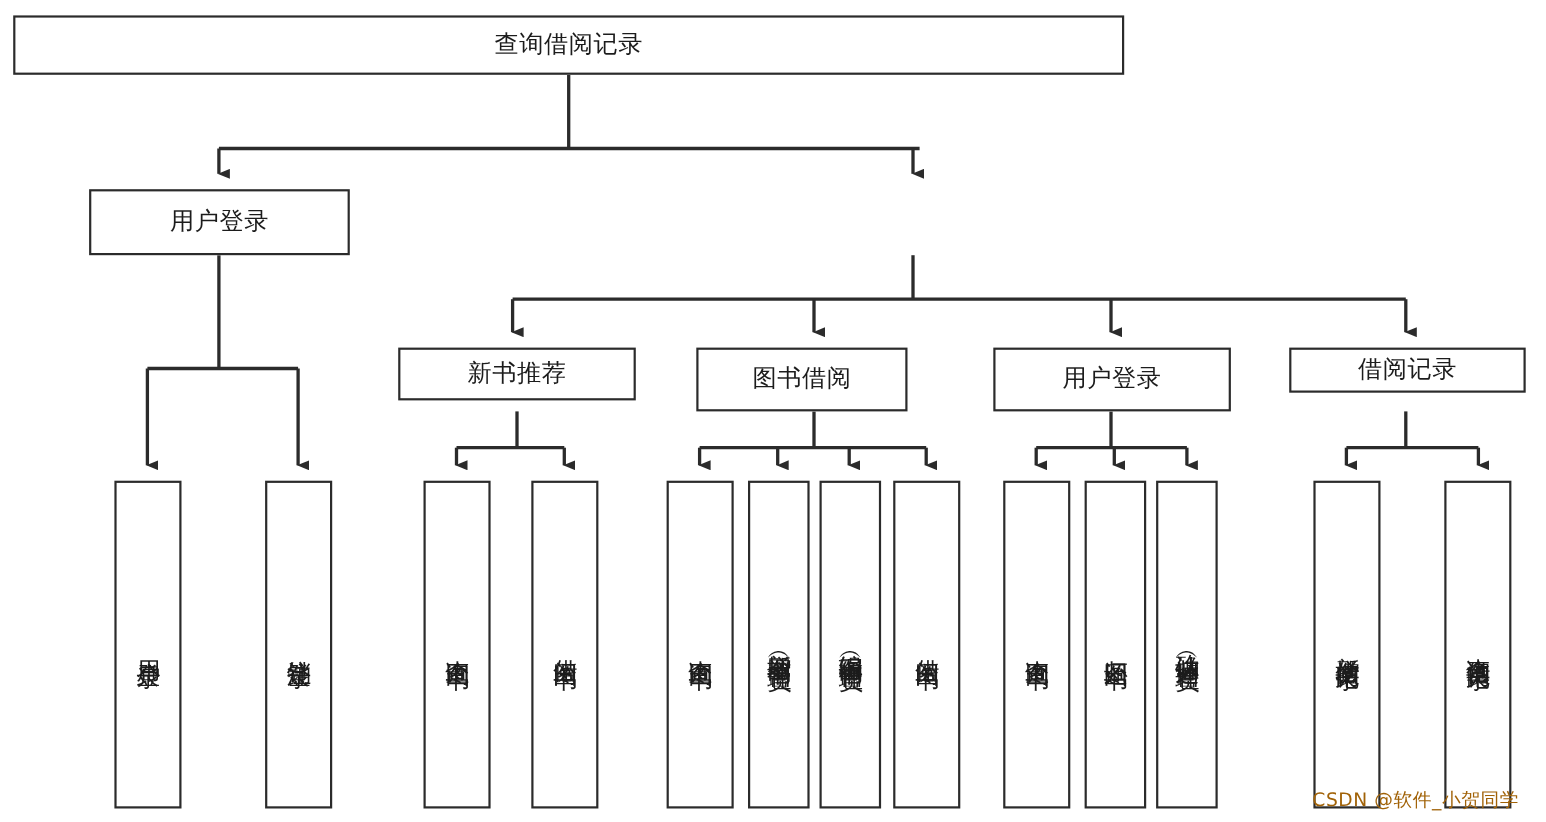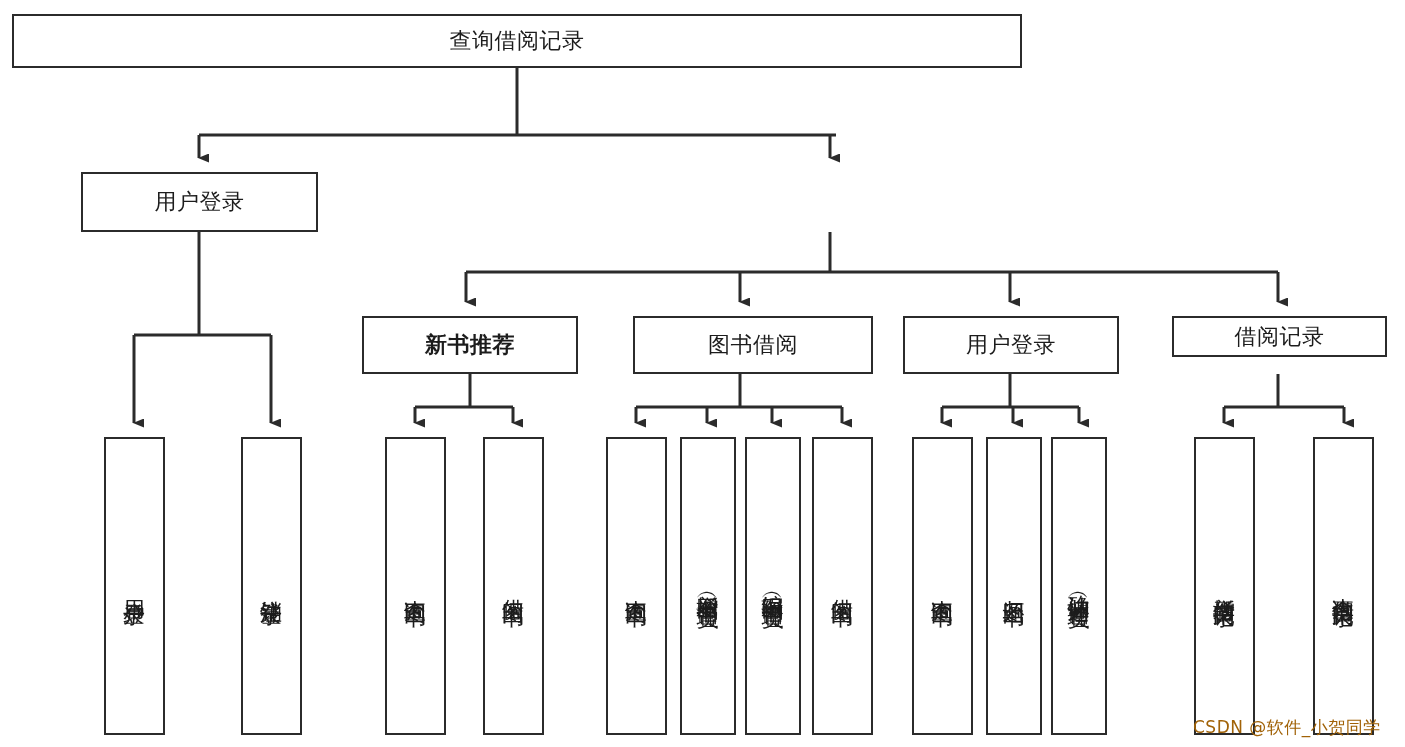--- a/index.html
+++ b/index.html
@@ -121,24 +121,24 @@
   </svg>
 
   <div class="node-box" style="left: 12px; top: 14px; width: 1010px; height: 54px;">
     <span class="node-label">查询借阅记录</span>
   </div>
 
   <div class="node-box" style="left: 81px; top: 172px; width: 237px; height: 60px;">
     <span class="node-label">用户登录</span>
   </div>
 
-  <div class="node-box" style="left: 362px; top: 316px; width: 216px; height: 58px; font-weight: bold;">
+  <div class="node-box" style="left: 362px; top: 316px; width: 216px; height: 48px;">
     <span class="node-label">新书推荐</span>
   </div>
-  <div class="node-box" style="left: 633px; top: 316px; width: 240px; height: 58px;">
+  <div class="node-box" style="left: 633px; top: 316px; width: 192px; height: 58px;">
     <span class="node-label">图书借阅</span>
   </div>
   <div class="node-box" style="left: 903px; top: 316px; width: 216px; height: 58px;">
     <span class="node-label">用户登录</span>
   </div>
   <div class="node-box" style="left: 1172px; top: 316px; width: 215px; height: 41px; text-align: right;">
     <span class="node-label">借阅记录</span>
   </div>
 
   <div class="node-box vertical" style="left: 104px; top: 437px; width: 61px; height: 298px; padding-top: 143px;">

